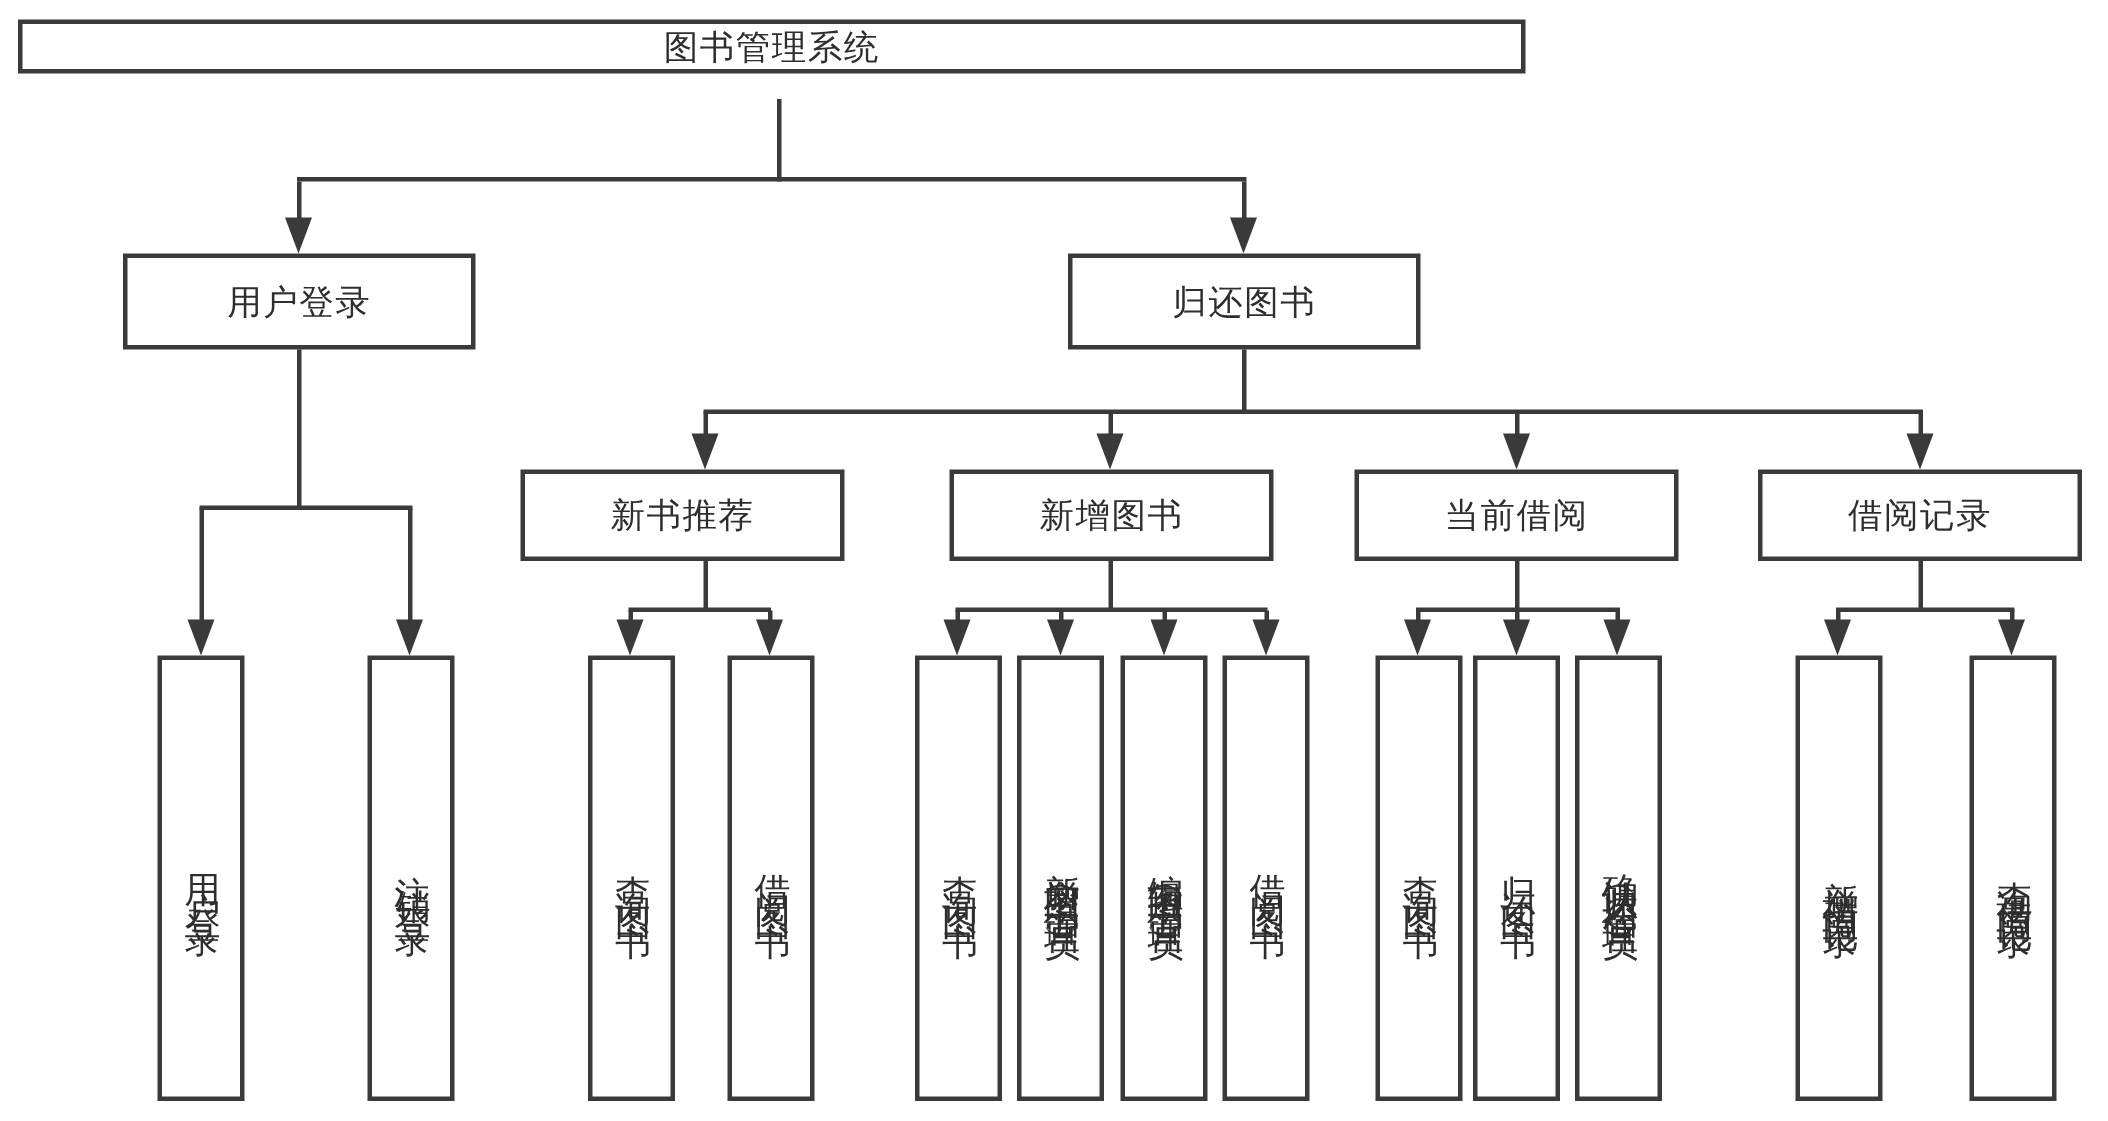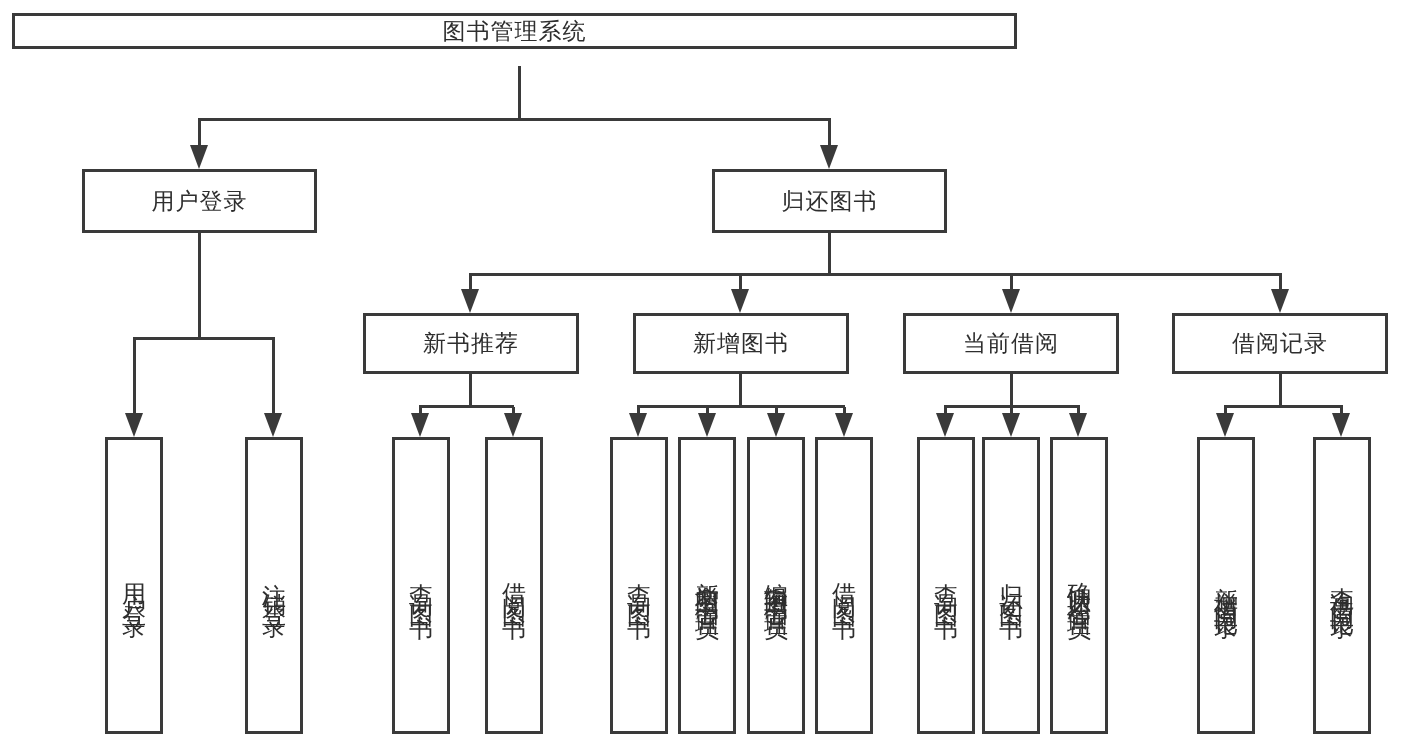--- a/index.html
+++ b/index.html
@@ -58,21 +58,21 @@
     <span>图书管理系统</span>
   </div>
 
   <div class="node lvl2 hnode" style="left:82px">
     <span>用户登录</span>
   </div>
   <div class="node lvl2 hnode" style="left:712px">
     <span>归还图书</span>
   </div>
 
-  <div class="node lvl3 hnode" style="left:363px">
+  <div class="node lvl3 hnode" style="left:347px">
     <span>新书推荐</span>
   </div>
   <div class="node lvl3 hnode" style="left:633px">
     <span>新增图书</span>
   </div>
   <div class="node lvl3 hnode" style="left:903px">
     <span>当前借阅</span>
   </div>
   <div class="node lvl3 hnode" style="left:1172px">
     <span>借阅记录</span>

